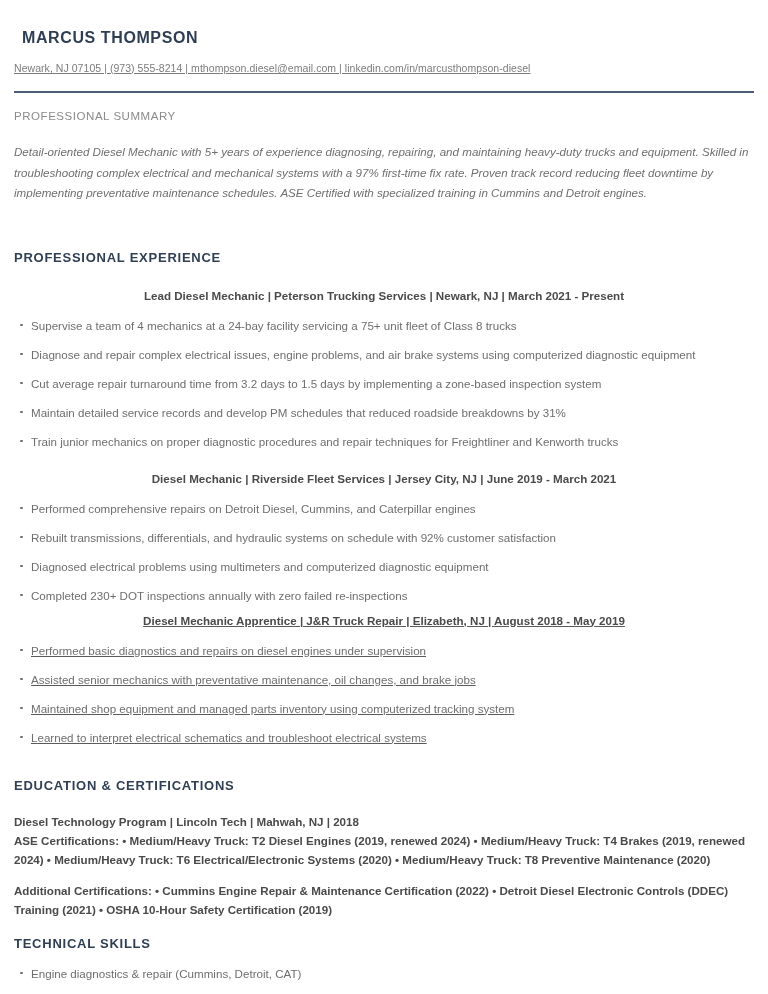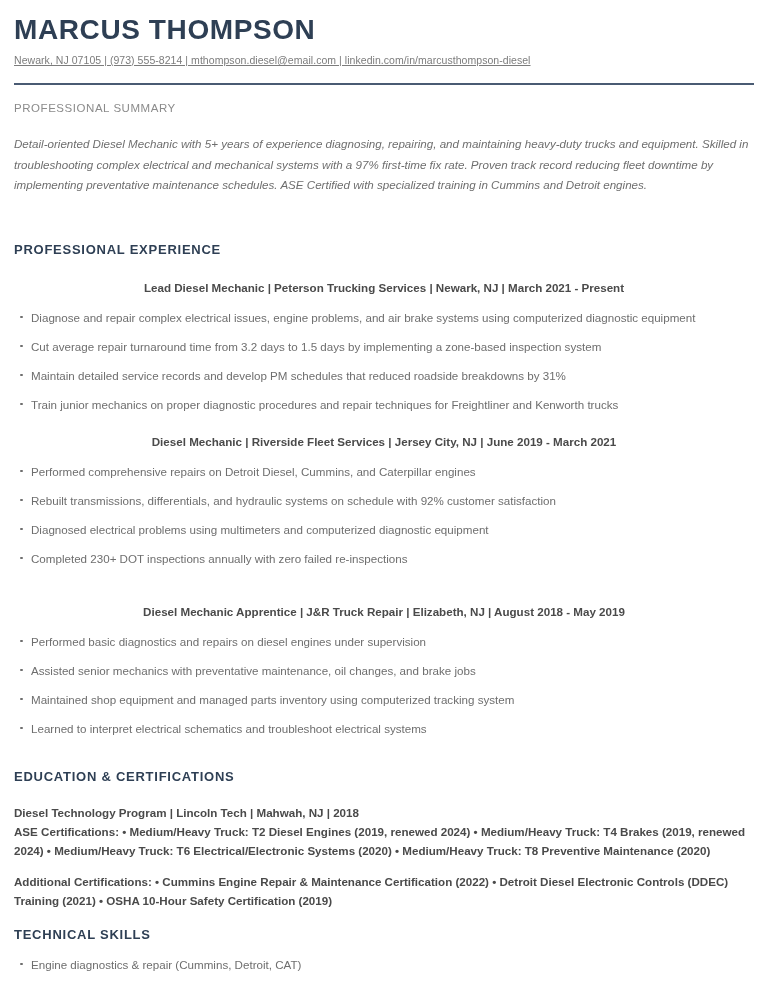--- a/index.html
+++ b/index.html
@@ -19,25 +19,25 @@
     position: relative;
     width: 768px;
     height: 994px;
     padding: 0 14px;
     box-sizing: border-box;
     overflow: hidden;
   }
 
   
   .name {
-    font-size: 28px;
+    font-size: 16px;
     font-weight: bold;
     letter-spacing: 0.6px;
     color: #2e3f54;
-    margin: 0;
+    margin: 8px;
     padding-top: 18px;
     line-height: 24px;
   }
   .contact {
     font-size: 10.5px;
     color: #7c7c7c;
     line-height: 14px;
     margin-top: 11px;
     letter-spacing: 0.05px;
     text-decoration: underline;
@@ -133,38 +133,39 @@
     <div class="sec-head-light">PROFESSIONAL SUMMARY</div>
     <div class="summary">Detail-oriented Diesel Mechanic with 5+ years of experience diagnosing, repairing, and maintaining heavy-duty trucks and equipment. Skilled in troubleshooting complex electrical and mechanical systems with a 97% first-time fix rate. Proven track record reducing fleet downtime by implementing preventative maintenance schedules. ASE Certified with specialized training in Cummins and Detroit engines.</div>
   </div>
 
   <div class="section">
     <div class="sec-head" style="margin-top:45px;">PROFESSIONAL EXPERIENCE</div>
 
     <div style="margin-top:22px;">
       <div class="job-title">Lead Diesel Mechanic | Peterson Trucking Services | Newark, NJ | March 2021 - Present</div>
       <ul class="bullets">
+        <li>Supervise a team of 4 mechanics at a 24-bay facility servicing a 75+ unit fleet of Class 8 trucks</li>
         <li>Diagnose and repair complex electrical issues, engine problems, and air brake systems using computerized diagnostic equipment</li>
         <li>Cut average repair turnaround time from 3.2 days to 1.5 days by implementing a zone-based inspection system</li>
         <li>Maintain detailed service records and develop PM schedules that reduced roadside breakdowns by 31%</li>
         <li>Train junior mechanics on proper diagnostic procedures and repair techniques for Freightliner and Kenworth trucks</li>
       </ul>
     </div>
 
     <div style="margin-top:22px;">
       <div class="job-title">Diesel Mechanic | Riverside Fleet Services | Jersey City, NJ | June 2019 - March 2021</div>
       <ul class="bullets">
         <li>Performed comprehensive repairs on Detroit Diesel, Cummins, and Caterpillar engines</li>
         <li>Rebuilt transmissions, differentials, and hydraulic systems on schedule with 92% customer satisfaction</li>
         <li>Diagnosed electrical problems using multimeters and computerized diagnostic equipment</li>
         <li>Completed 230+ DOT inspections annually with zero failed re-inspections</li>
       </ul>
     </div>
 
-    <div style="margin-top:38px;">
+    <div style="margin-top:10px;text-decoration:underline;">
       <div class="job-title">Diesel Mechanic Apprentice | J&amp;R Truck Repair | Elizabeth, NJ | August 2018 - May 2019</div>
       <ul class="bullets">
         <li>Performed basic diagnostics and repairs on diesel engines under supervision</li>
         <li>Assisted senior mechanics with preventative maintenance, oil changes, and brake jobs</li>
         <li>Maintained shop equipment and managed parts inventory using computerized tracking system</li>
         <li>Learned to interpret electrical schematics and troubleshoot electrical systems</li>
       </ul>
     </div>
   </div>
 

